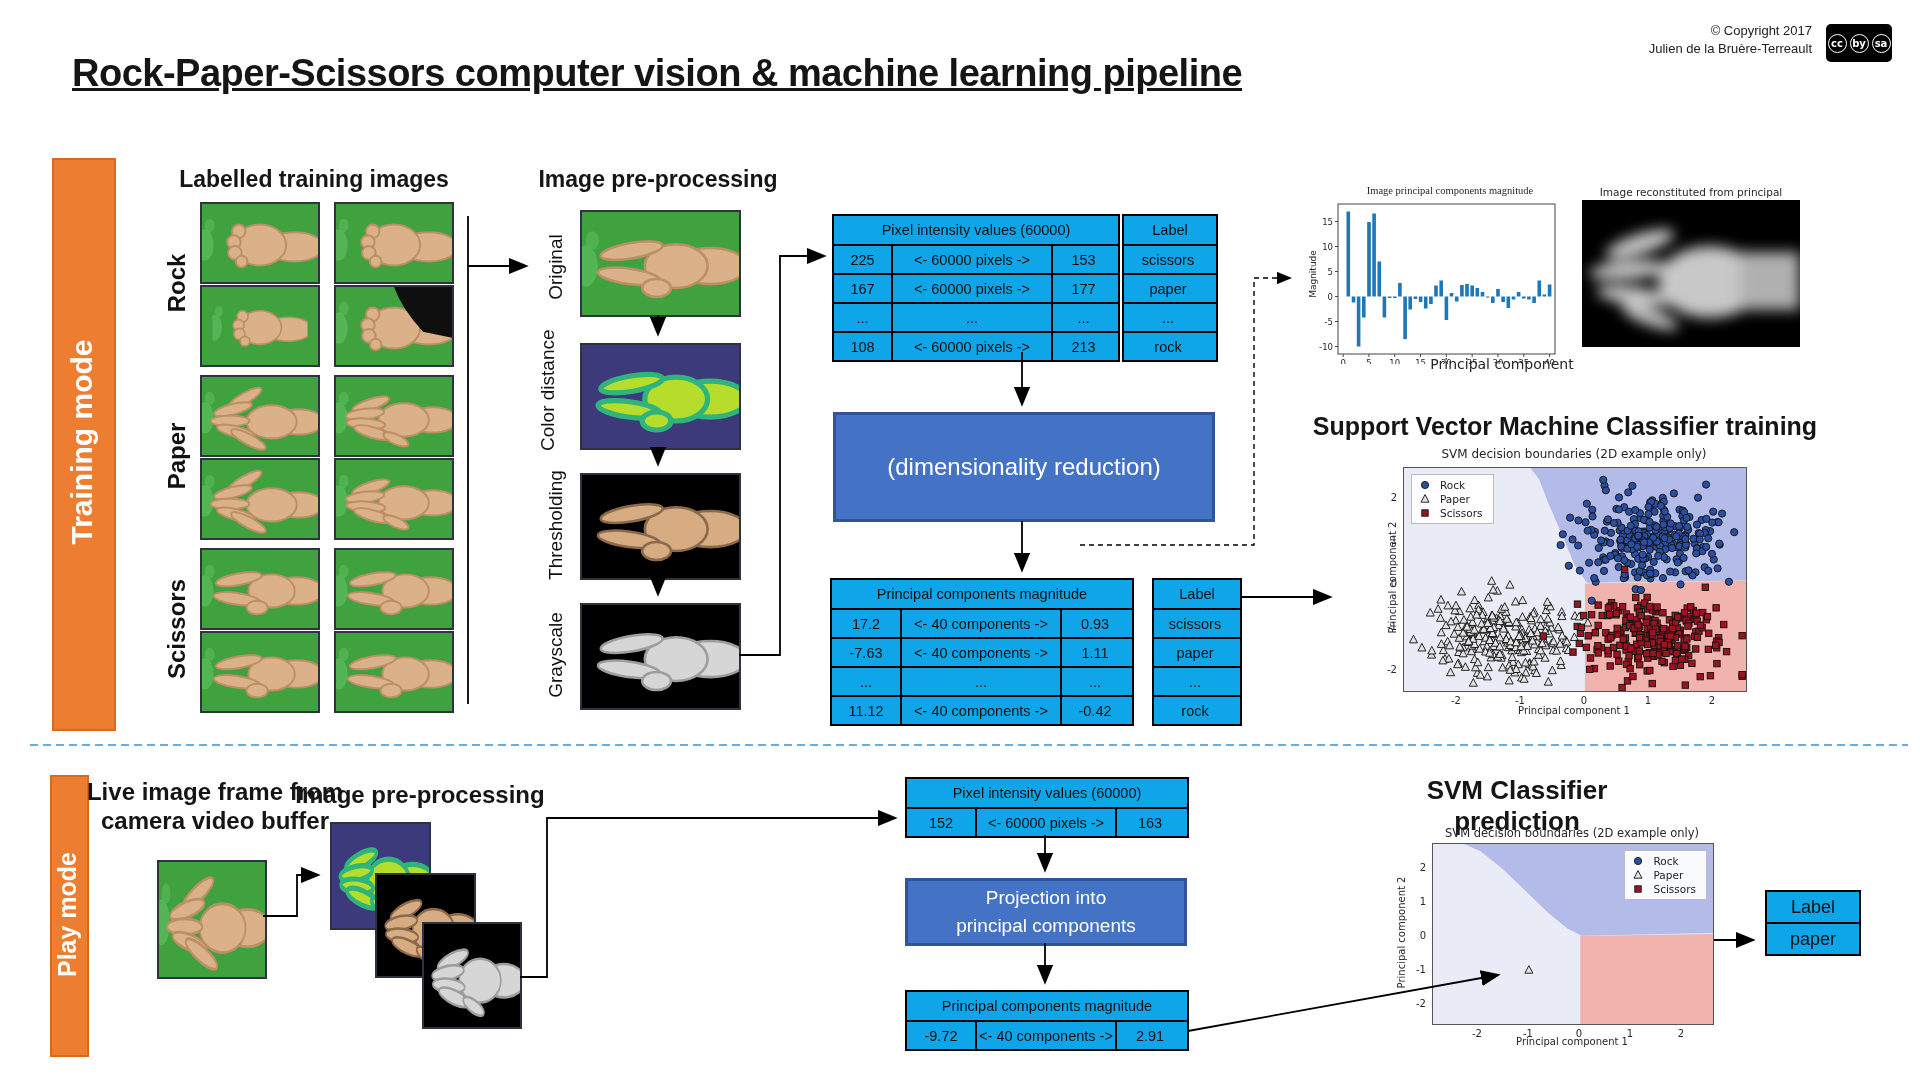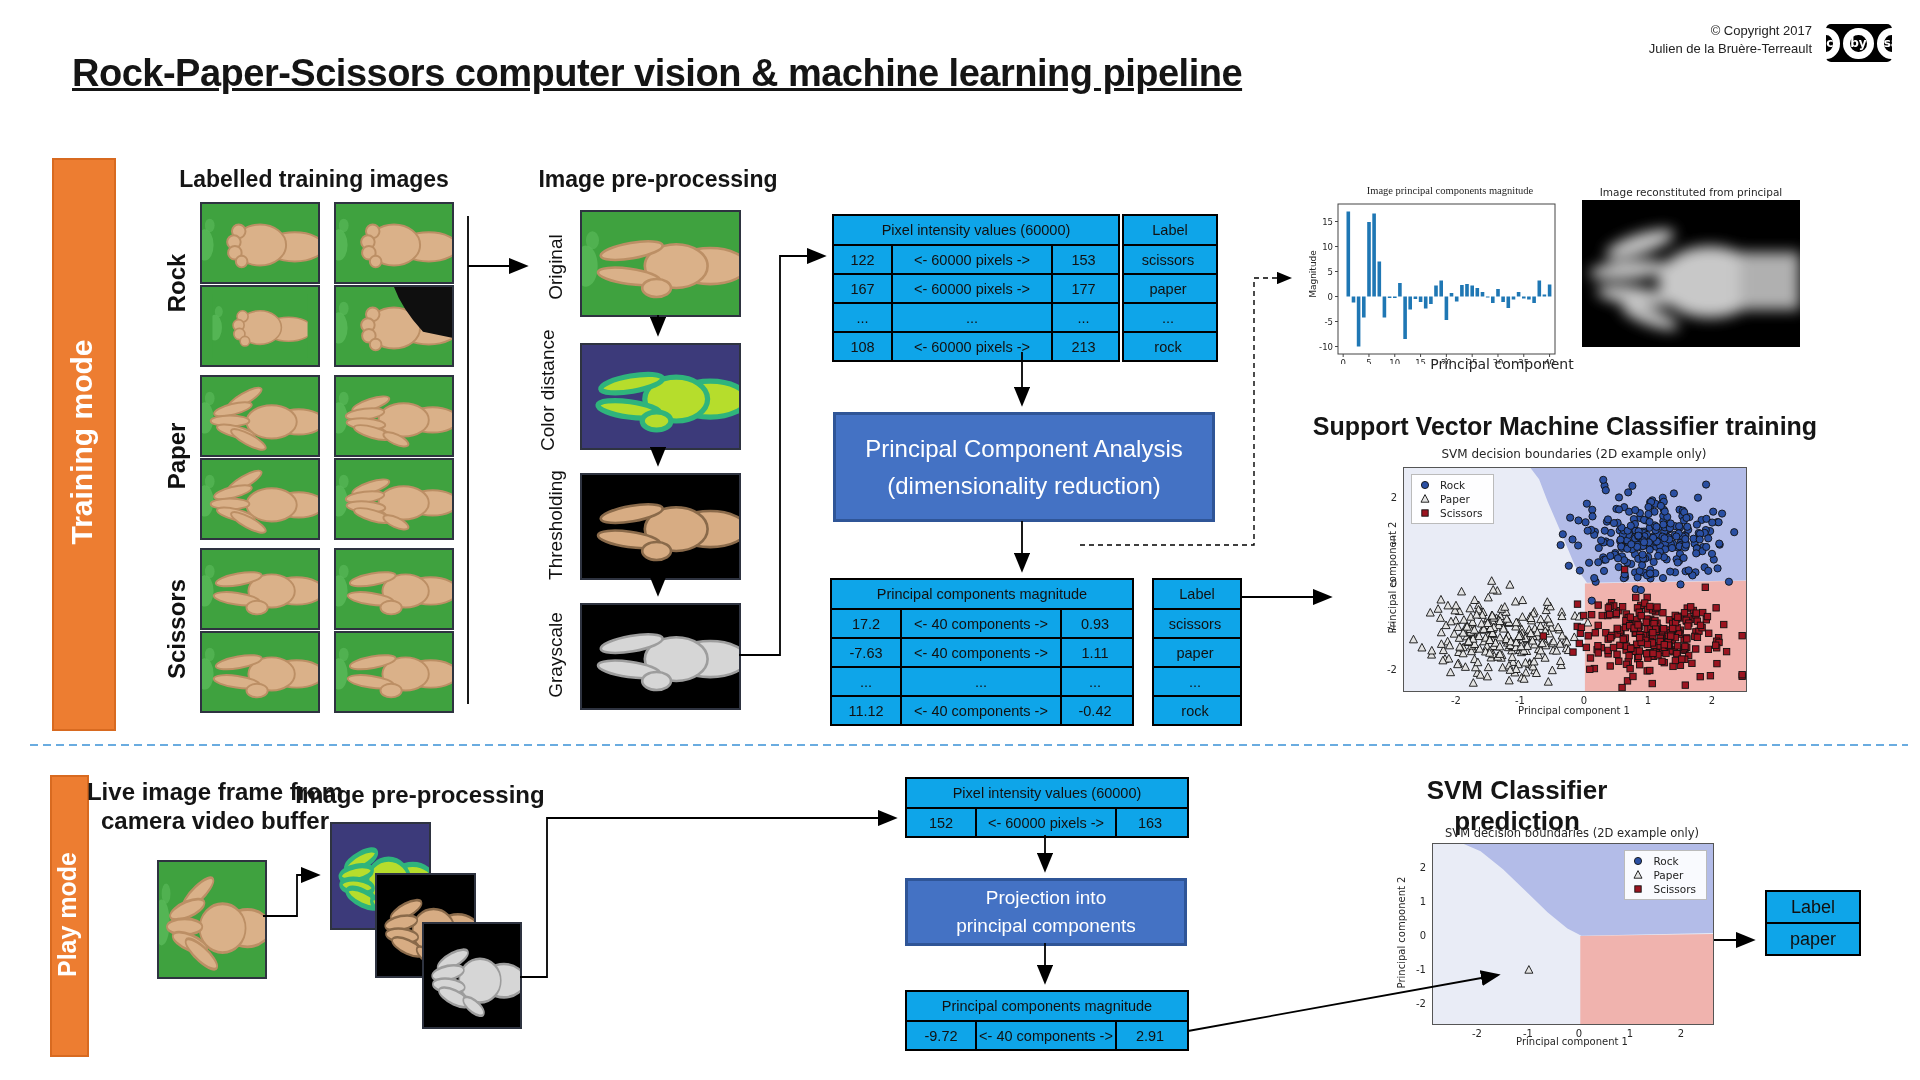--- a/index.html
+++ b/index.html
@@ -9,22 +9,22 @@
   .hd{font-weight:bold;color:#151515;text-align:center;}
   .vtext{position:absolute;transform:rotate(-90deg);transform-origin:center;text-align:center;
          font-weight:bold;white-space:nowrap;}
   
   #title{left:72px;top:52px;font-size:38px;font-weight:bold;text-decoration:underline;
          letter-spacing:-0.5px;}
   
   #copyright{right:108px;top:22px;width:260px;text-align:right;font-size:13px;line-height:1.35;color:#222;}
   #ccbadge{right:28px;top:24px;width:66px;height:38px;background:#000;border-radius:5px;
            display:flex;align-items:center;justify-content:center;gap:3px;}
-  .cc-circle{width:17px;height:17px;border:7px solid #ffffff;border-radius:50%;color:#fff;
-             font-size:12px;font-weight:bold;display:flex;align-items:center;justify-content:center;
+  .cc-circle{width:17px;height:17px;border:1px solid #ffffff;border-radius:50%;color:#fff;
+             font-size:10px;font-weight:bold;display:flex;align-items:center;justify-content:center;
              font-family:"DejaVu Sans",sans-serif;}
   
   .modebar{position:absolute;background:#ED7D31;border:2px solid #d86a20;}
   
   .ph{position:absolute;width:116px;height:78px;border:2px solid #2e3340;overflow:hidden;background:#3fa23f;}
   .ph svg{display:block;}
   .ph.small svg{transform:scale(.82);}
   .ph2{width:157px;height:103px;}
   
   .tbl{position:absolute;background:#0ea5e9;border:2.5px solid #000;font-size:14.5px;z-index:10;}
@@ -282,21 +282,21 @@
         <ellipse cx="36" cy="50" rx="24" ry="6" fill="#d6d6d6" stroke="#9d9d9d" stroke-width="2" transform="rotate(8 36 50)"></ellipse>
         <ellipse cx="57" cy="59" rx="11" ry="7" fill="#d6d6d6" stroke="#9d9d9d" stroke-width="2"></ellipse>
       </svg>
     </div>
 
 
   <div class="tbl" style="left:832px;top:214px;width:284px;">
     <div class="th">Pixel intensity values (60000)</div>
     <div>
         <div class="drow" style="grid-template-columns: 57px 160px 63px;">
-          <div class="cell">122</div>
+          <div class="cell">225</div>
           <div class="cell">&lt;- 60000 pixels -&gt;</div>
           <div class="cell">153</div>
         </div>
         <div class="drow" style="grid-template-columns: 57px 160px 63px;">
           <div class="cell">167</div>
           <div class="cell">&lt;- 60000 pixels -&gt;</div>
           <div class="cell">177</div>
         </div>
         <div class="drow" style="grid-template-columns: 57px 160px 63px;">
           <div class="cell">...</div>
@@ -322,21 +322,20 @@
         <div class="drow" style="grid-template-columns: 88px;">
           <div class="cell">...</div>
         </div>
         <div class="drow" style="grid-template-columns: 88px;">
           <div class="cell">rock</div>
         </div>
       </div>
   </div>
 
   <div class="bluebox" style="left:833px;top:412px;width:376px;height:104px;font-size:24px;line-height:1.55;">
-    <div>Principal Component Analysis</div>
     <div>(dimensionality reduction)</div>
   </div>
 
   <div class="tbl" style="left:830px;top:578px;width:300px;">
     <div class="th">Principal components magnitude</div>
     <div>
         <div class="drow" style="grid-template-columns: 68px 160px 68px;">
           <div class="cell">17.2</div>
           <div class="cell">&lt;- 40 components -&gt;</div>
           <div class="cell">0.93</div>

